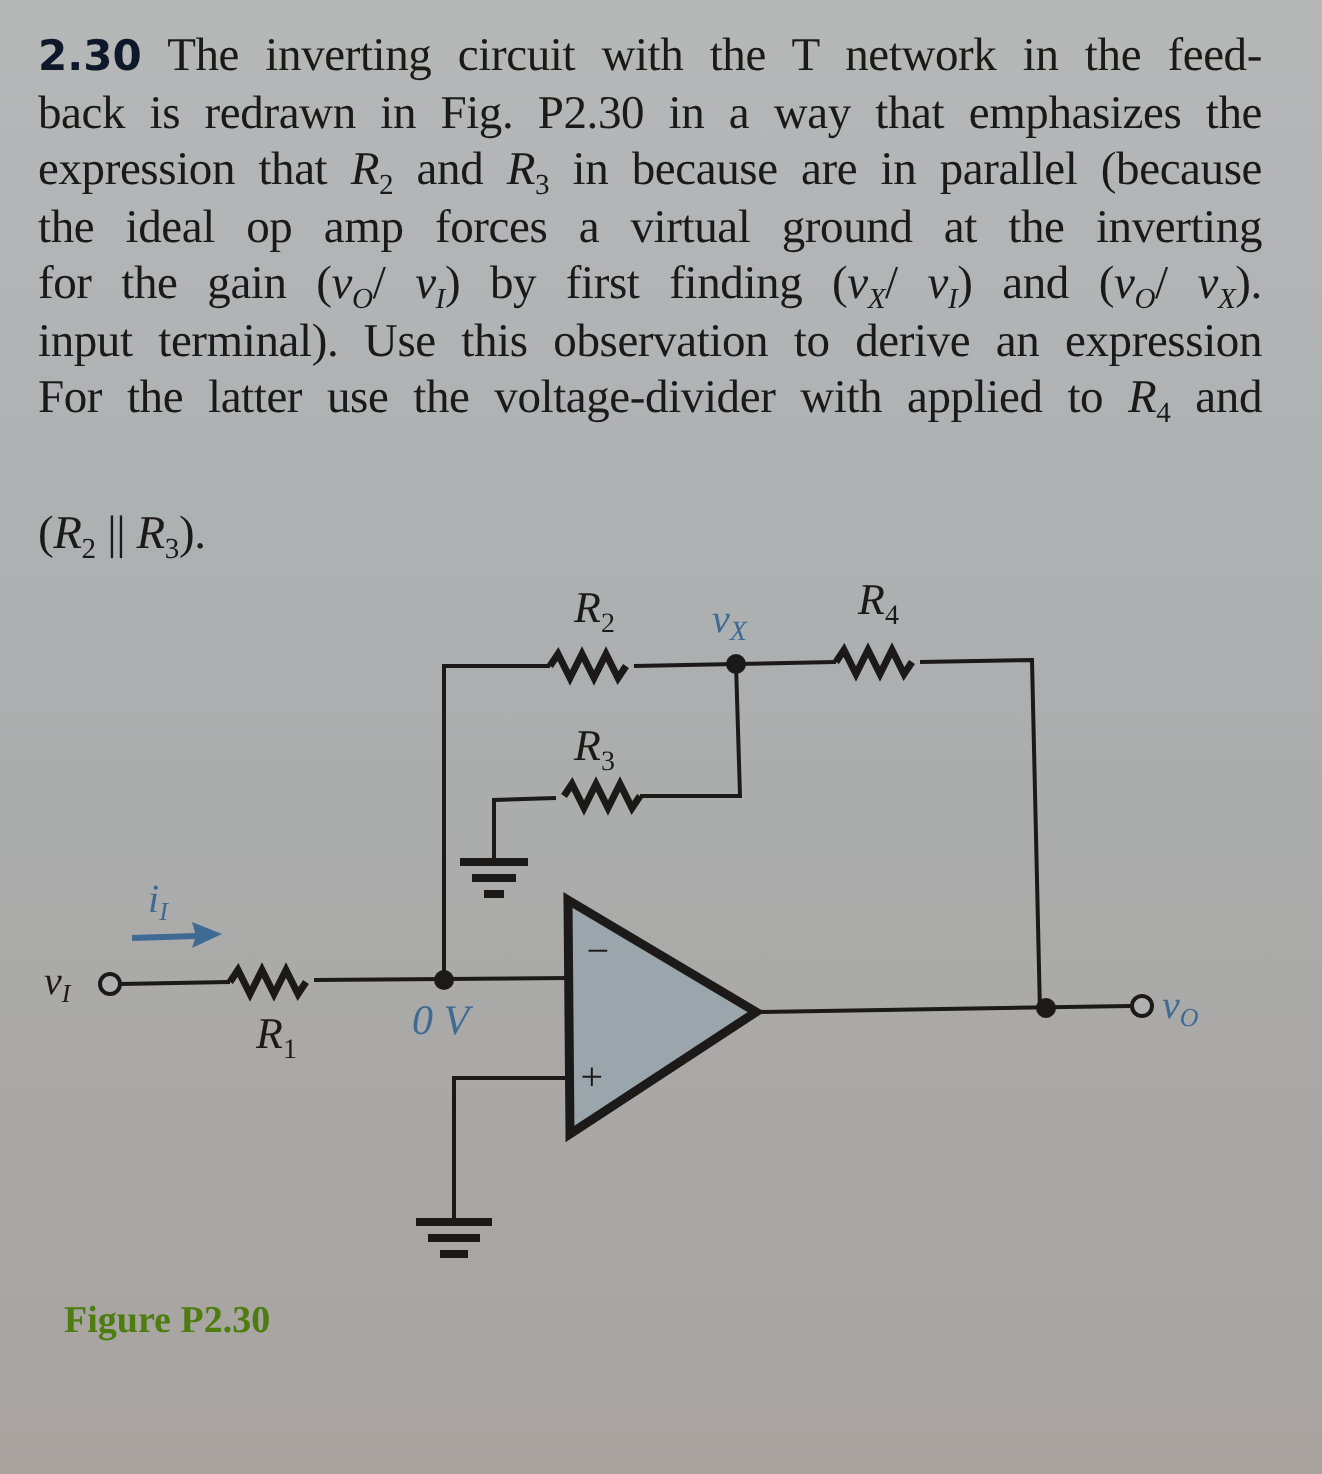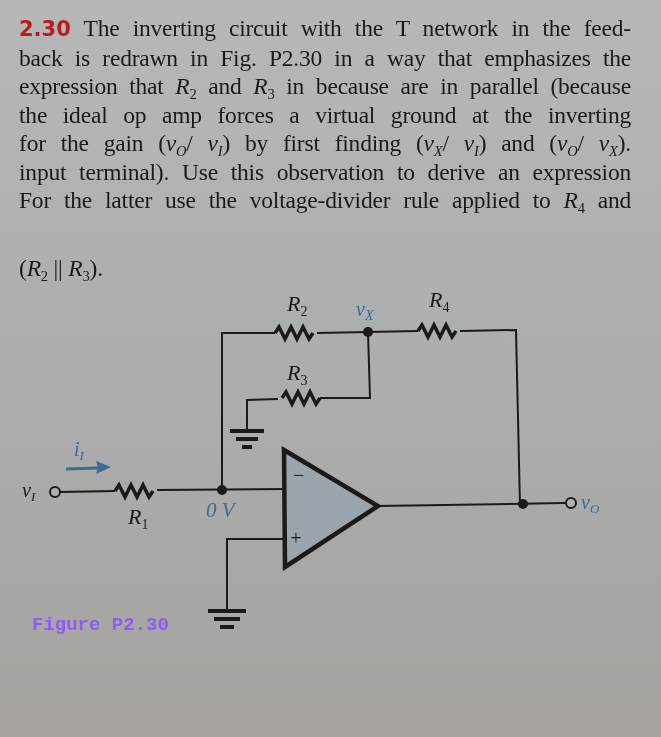--- a/index.html
+++ b/index.html
@@ -12,44 +12,44 @@
   }
   .problem {
     position: absolute; left: 19px; top: 14px; width: 612px;
     font-size: 23.5px; line-height: 28.5px;
     text-align: justify; letter-spacing: -0.2px;
   }
   .line { display: block; white-space: nowrap; text-align: justify; text-align-last: justify; }
   .line.last { text-align-last: left; margin-top: 39px; }
   .pnum {
     font-family: "DejaVu Sans", sans-serif; font-weight: bold;
-    color: #b91c1c; font-size: 21px; letter-spacing: 0;
+    color: #0f172a; font-size: 21px; letter-spacing: 0;
   }
   i { font-style: italic; }
   sub { font-size: 62%; vertical-align: -5px; line-height: 0; }
   .fig-caption {
-    position: absolute; left: 32px; top: 614px;
-    font-family: Liberation Mono, monospace; font-weight: bold;
-    font-size: 19px; color: #8b5cf6;
+    position: absolute; left: 32px; top: 650px;
+    font-family: Liberation Serif, serif; font-weight: bold;
+    font-size: 19px; color: #4d7c0f;
   }
   svg.circuit { position: absolute; left: 0; top: 0; }
   .lbl { font-family: "Liberation Serif", serif; font-style: italic; fill: #1c1a19; }
   .blue { fill: #3e6a94; }
 </style>
 </head>
 <body>
 
 <div class="problem">
   <span class="line"><span class="pnum">2.30</span> <span>The inverting circuit with the T network in the feed-</span></span>
   <span class="line">back is redrawn in Fig. P2.30 in a way that emphasizes the</span>
   <span class="line"><span>expression that </span><i>R</i><sub>2</sub><span> and </span><i>R</i><sub>3</sub><span> in because are in parallel (because</span></span>
   <span class="line">the ideal op amp forces a virtual ground at the inverting</span>
   <span class="line"><span>for the gain (</span><i>v</i><sub><i>O</i></sub><span>/ </span><i>v</i><sub><i>I</i></sub><span>) by first finding (</span><i>v</i><sub><i>X</i></sub><span>/ </span><i>v</i><sub><i>I</i></sub><span>) and (</span><i>v</i><sub><i>O</i></sub><span>/ </span><i>v</i><sub><i>X</i></sub><span>).</span></span>
   <span class="line">input terminal). Use this observation to derive an expression</span>
-  <span class="line"><span>For the latter use the voltage-divider rule applied to </span><i>R</i><sub>4</sub><span> and</span></span>
+  <span class="line"><span>For the latter use the voltage-divider with applied to </span><i>R</i><sub>4</sub><span> and</span></span>
   <span class="line last"><span>(</span><i>R</i><sub>2</sub><span> || </span><i>R</i><sub>3</sub><span>).</span></span>
 </div>
 
 <svg class="circuit" width="661" height="737" viewBox="0 0 661 737">
   <g stroke="#1c1a19" stroke-width="2" fill="none" stroke-linejoin="miter">
 
     <path d="M222 490 L222 333 L275 333"></path>
 
     <path stroke-width="3.5" d="M275 333 l4 -6 l6 12 l6 -12 l6 12 l6 -12 l6 12 l4 -6"></path>
     <path d="M317 333 L368 332"></path>

